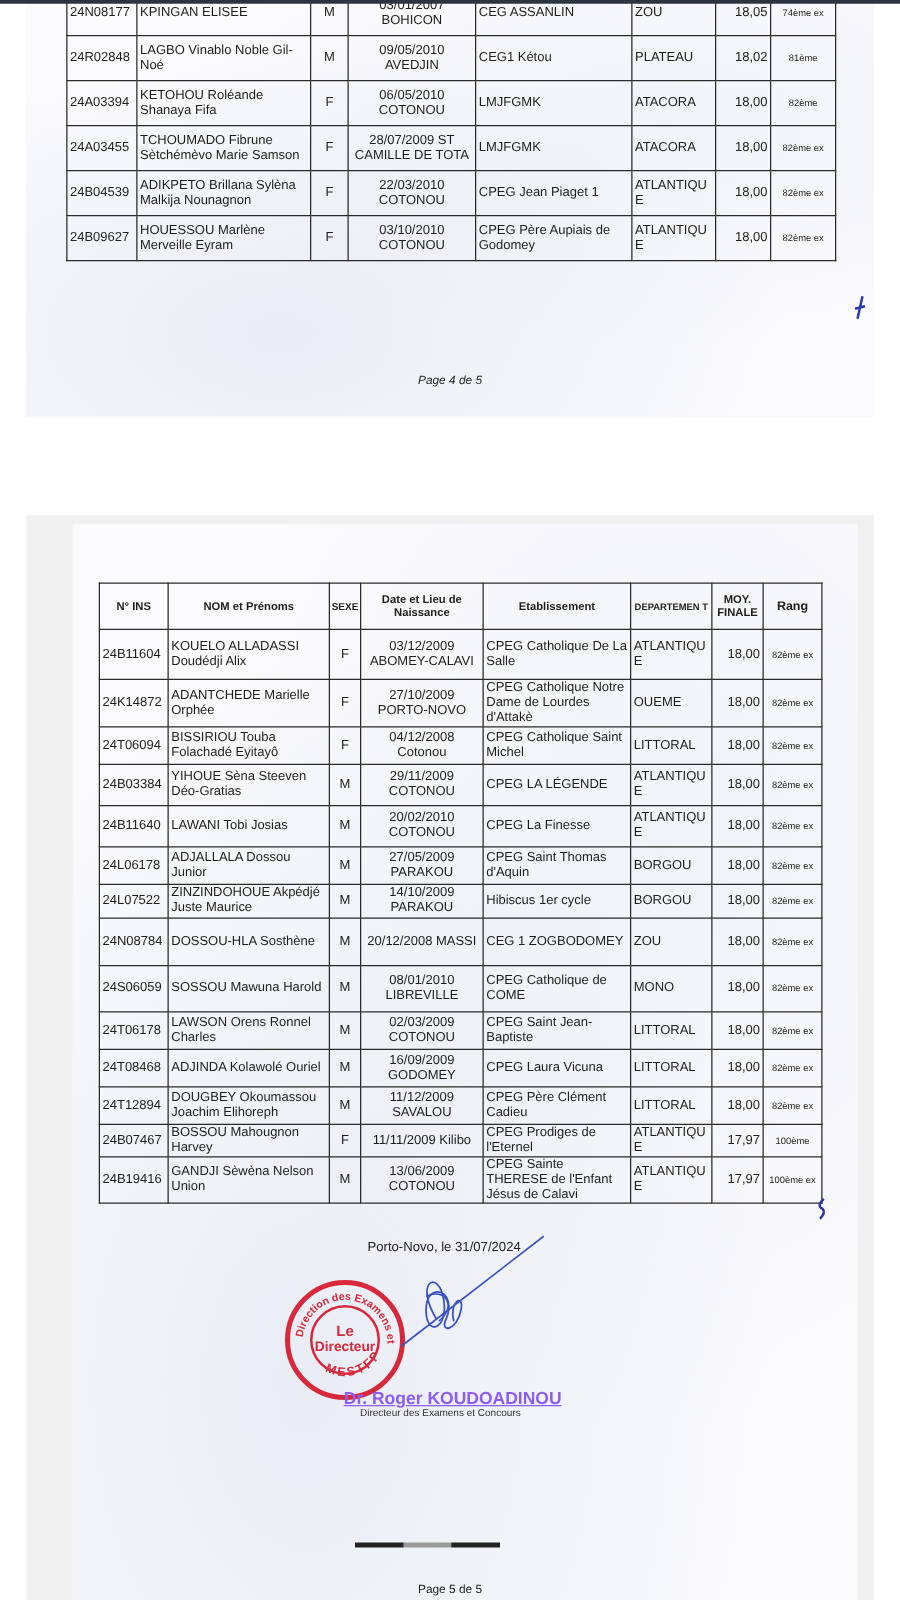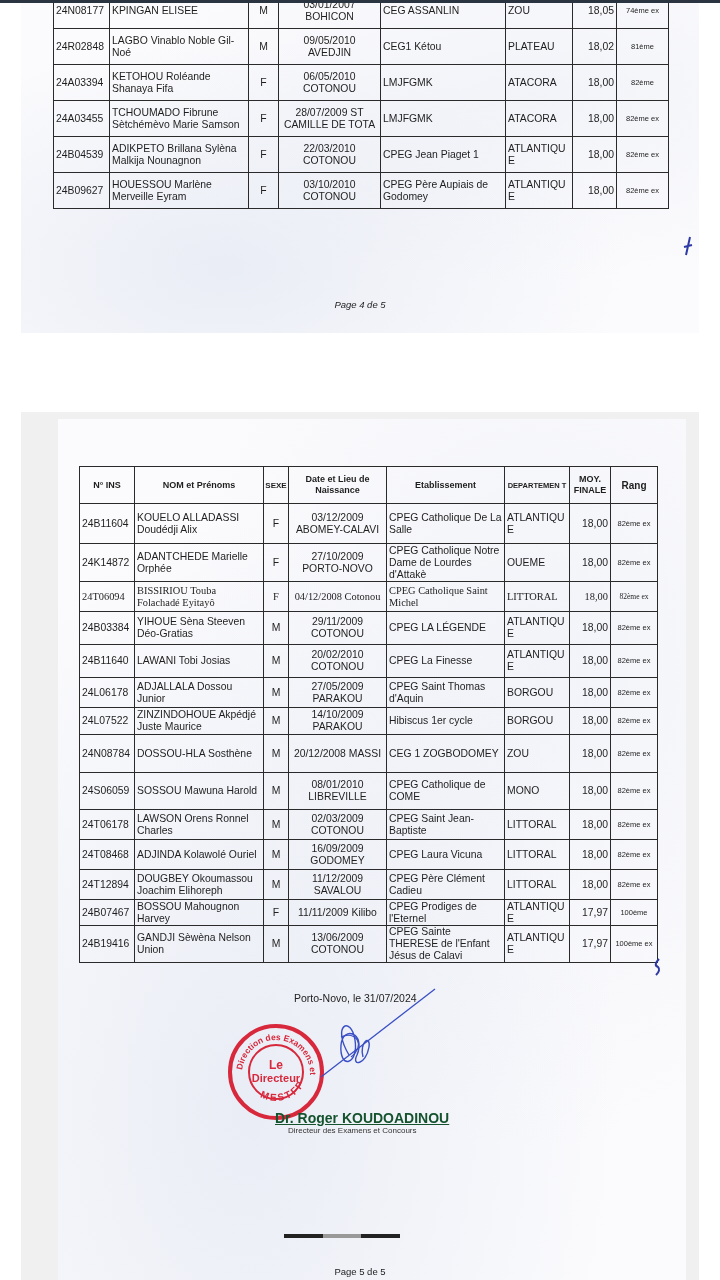--- a/index.html
+++ b/index.html
@@ -45,21 +45,21 @@
       position: absolute; width: 96px; height: 96px; border-radius: 50%;
       border: 4px solid #d8283c; box-sizing: border-box;
     }
     .stamp-inner {
       position: absolute; left: 17px; top: 17px; width: 54px; height: 54px; border-radius: 50%;
       border: 2px solid #d8283c; box-sizing: border-box;
       display: flex; flex-direction: column; align-items: center; justify-content: center;
       color: #d8283c; font-weight: bold; font-size: 11px; line-height: 13px;
     }
     .signer-name {
-      position: absolute; font-weight: bold; font-size: 14px; color: #14532d; text-decoration: underline;
+      position: absolute; font-weight: bold; font-size: 14px; color: #8b5cf6; text-decoration: underline;
     }
     .signer-title { position: absolute; font-size: 8px; color: #333; }
     .sep-bar { position: absolute; height: 4px; }
   </style>
 </head>
 <body>
 
 <div class="topbar"></div>
 
 <div class="page" style="left:21px; top:0; width:678px; height:333px;">
@@ -187,21 +187,21 @@
         <tr style="height: 38px;">
           <td class="id">24K14872</td>
           <td>ADANTCHEDE Marielle Orphée</td>
           <td class="c">F</td>
           <td class="c">27/10/2009 PORTO-NOVO</td>
           <td>CPEG Catholique Notre Dame de Lourdes d'Attakè</td>
           <td>OUEME</td>
           <td class="r">18,00</td>
           <td class="rank">82ème ex</td>
         </tr>
-        <tr style="height: 30px; font-family: Liberation Serif, serif;">
+        <tr style="height: 30px;">
           <td class="id">24T06094</td>
           <td>BISSIRIOU Touba Folachadé Eyitayô</td>
           <td class="c">F</td>
           <td class="c">04/12/2008 Cotonou</td>
           <td>CPEG Catholique Saint Michel</td>
           <td>LITTORAL</td>
           <td class="r">18,00</td>
           <td class="rank">82ème ex</td>
         </tr>
         <tr style="height: 33px;">

